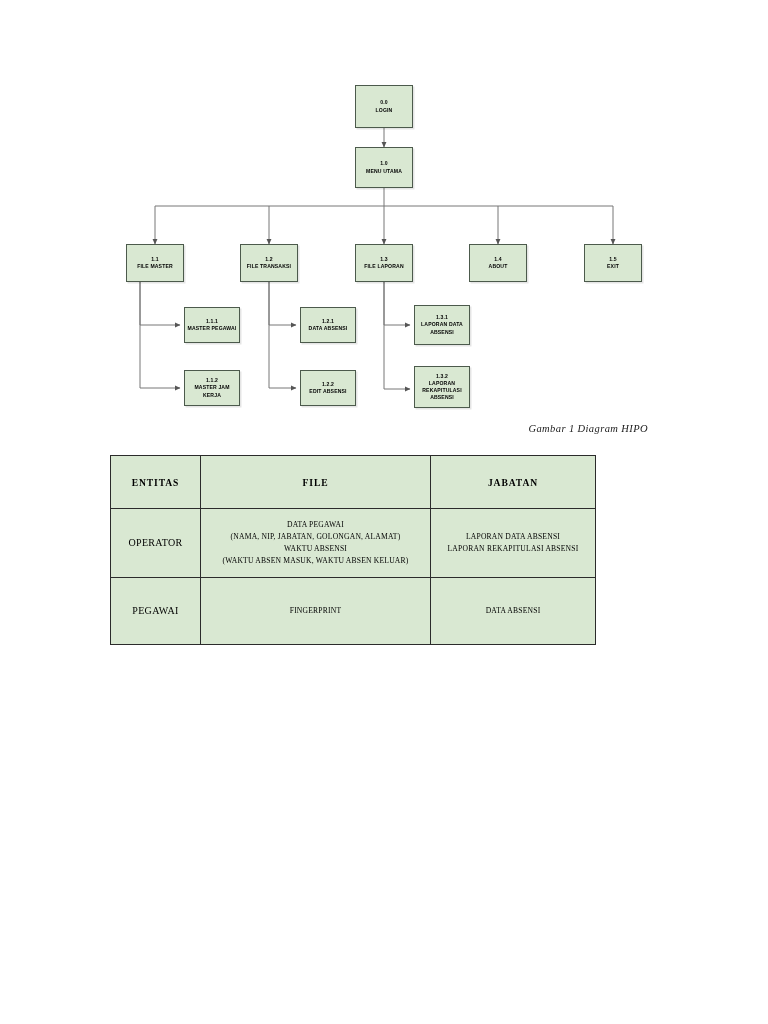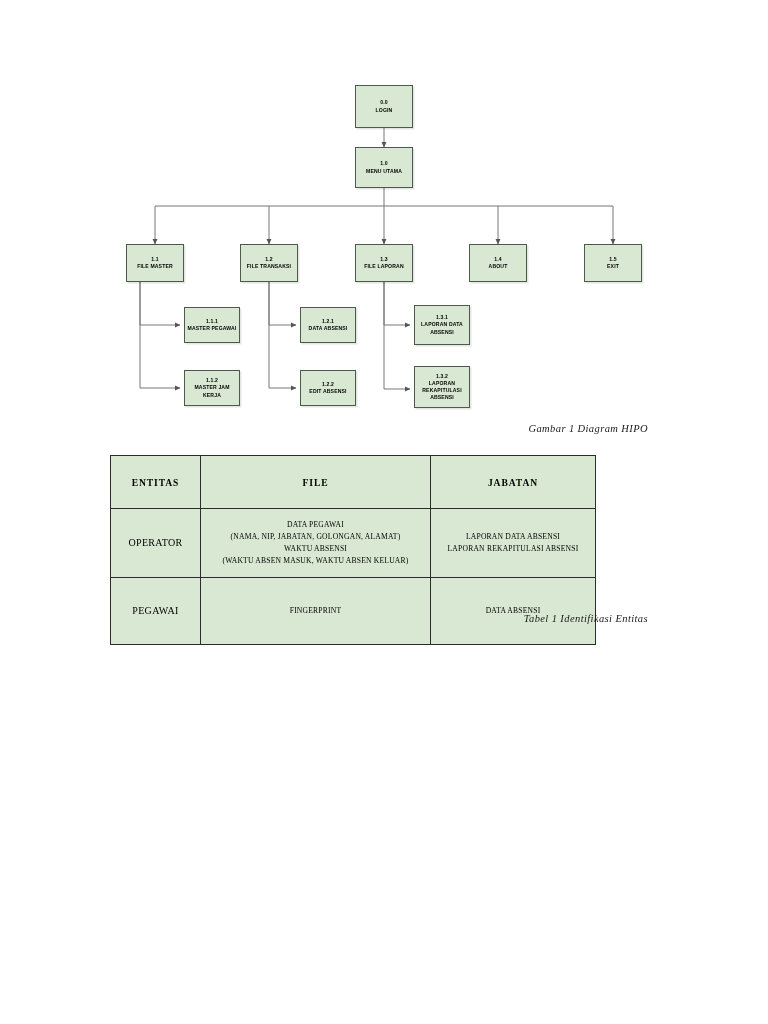--- a/index.html
+++ b/index.html
@@ -248,15 +248,14 @@
 LAPORAN REKAPITULASI ABSENSI</td>
       </tr>
       <tr class="row-pegawai">
         <td class="entity-cell">PEGAWAI</td>
         <td class="cell-lines">FINGERPRINT</td>
         <td class="cell-lines">DATA ABSENSI</td>
       </tr>
     </tbody>
   </table>
 
-  <div class="caption" style="top:613px;">Tabel 1 Identifikasi Entitas</div>
 
 </div>
 
 </body></html>

